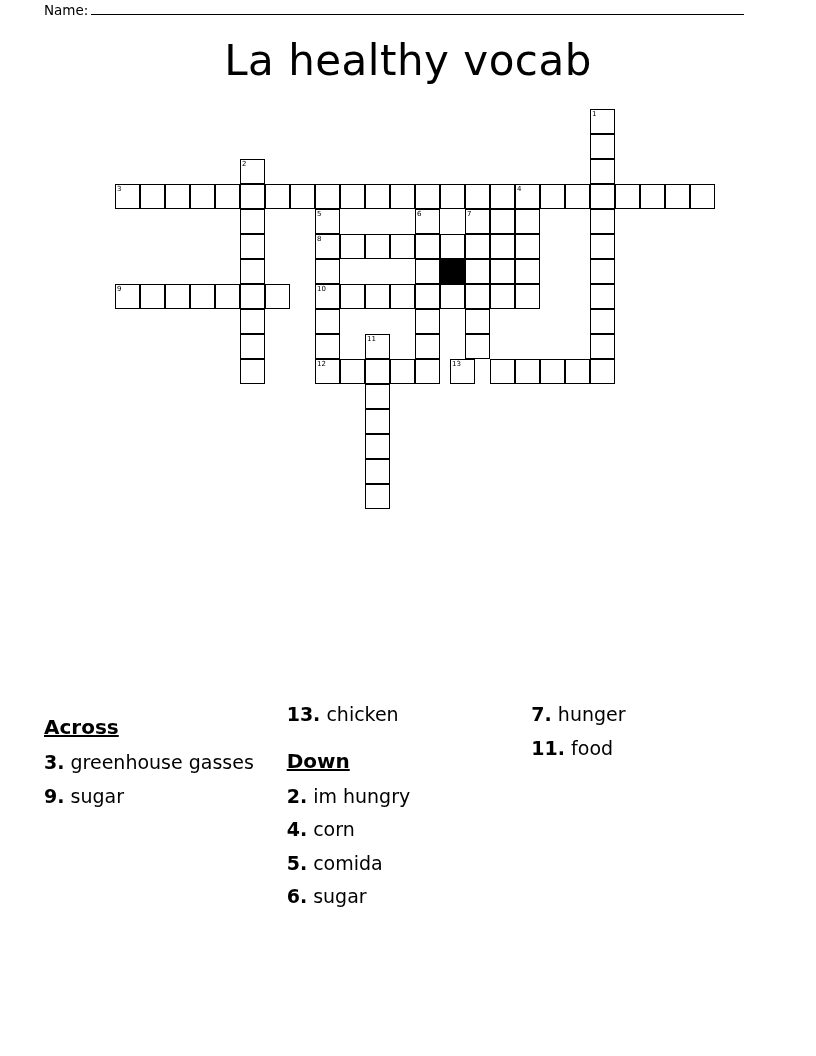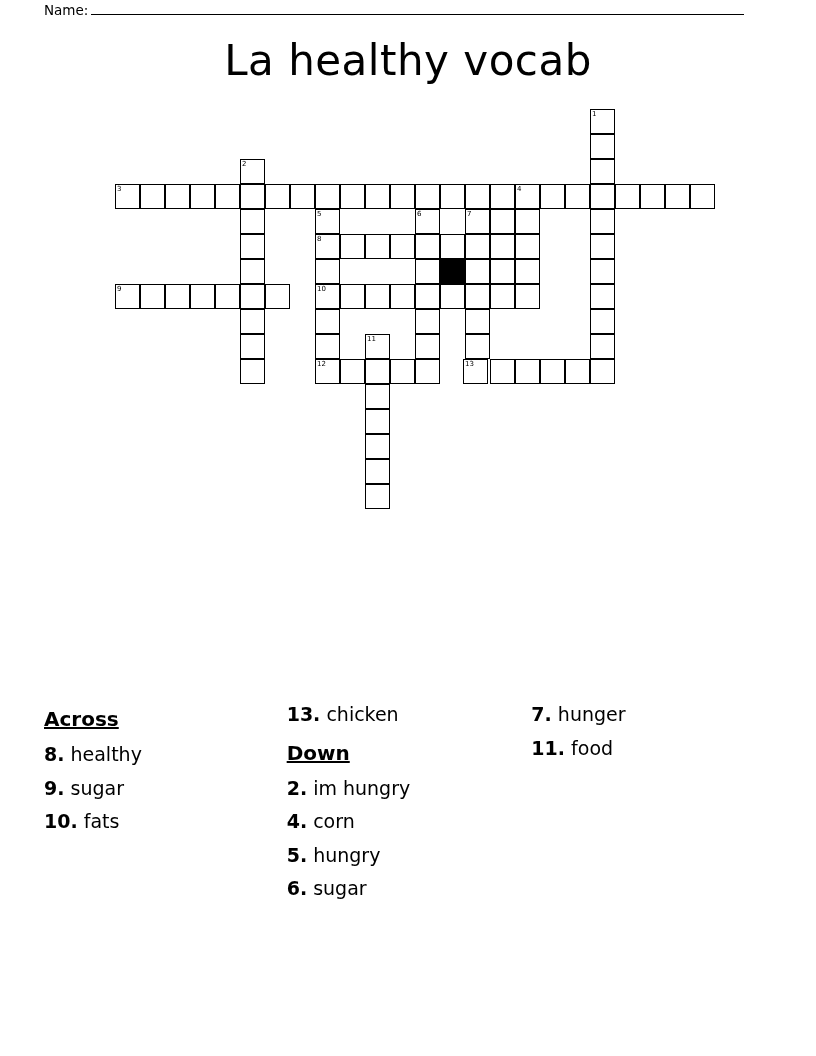--- a/index.html
+++ b/index.html
@@ -88,21 +88,21 @@
     font-size: 19px;
   }
   .clue-col {
     width: 243px;
   }
   .clue-col.c2 { width: 245px; }
   .clue-heading {
     font-weight: bold;
     text-decoration: underline;
     font-size: 20px;
-    margin: 4px 0 2px 0;
+    margin: 12px 0 2px 0;
     line-height: 34px;
   }
   .clue {
     line-height: 33.5px;
   }
   .clue b {
     font-weight: bold;
   }
 </style>
 </head>
@@ -221,69 +221,65 @@
     <div class="cell" style="left: 465px; top: 334px;"></div>
     <div class="cell" style="left: 590px; top: 334px;"></div>
     <div class="cell" style="left: 240px; top: 359px;"></div>
     <div class="cell" style="left: 315px; top: 359px;">
       <span class="num">12</span>
     </div>
     <div class="cell" style="left: 340px; top: 359px;"></div>
     <div class="cell" style="left: 365px; top: 359px;"></div>
     <div class="cell" style="left: 390px; top: 359px;"></div>
     <div class="cell" style="left: 415px; top: 359px;"></div>
-    <div class="cell" style="left: 463px; top: 359px; padding-left: 15px;">
+    <div class="cell" style="left: 450px; top: 359px; padding-left: 15px;">
       <span class="num">13</span>
     </div>
     <div class="cell" style="left: 490px; top: 359px;"></div>
     <div class="cell" style="left: 515px; top: 359px;"></div>
     <div class="cell" style="left: 540px; top: 359px;"></div>
     <div class="cell" style="left: 565px; top: 359px;"></div>
     <div class="cell" style="left: 590px; top: 359px;"></div>
     <div class="cell" style="left: 365px; top: 384px;"></div>
     <div class="cell" style="left: 365px; top: 409px;"></div>
     <div class="cell" style="left: 365px; top: 434px;"></div>
     <div class="cell" style="left: 365px; top: 459px;"></div>
     <div class="cell" style="left: 365px; top: 484px;"></div>
   </div>
 
 <div id="clues">
   <div class="clue-col c1">
     <div class="clue-heading">Across</div>
     <div class="clue">
-      <b>8.</b>
-      <span>healthy</span>
+      <b>3.</b>
+      <span>greenhouse gasses</span>
     </div>
     <div class="clue">
       <b>9.</b>
       <span>sugar</span>
     </div>
-    <div class="clue">
-      <b>10.</b>
-      <span>fats</span>
-    </div>
   </div>
 
   <div class="clue-col c2">
     <div class="clue">
       <b>13.</b>
       <span>chicken</span>
     </div>
     <div class="clue-heading">Down</div>
     <div class="clue">
       <b>2.</b>
       <span>im hungry</span>
     </div>
     <div class="clue">
       <b>4.</b>
       <span>corn</span>
     </div>
     <div class="clue">
       <b>5.</b>
-      <span>hungry</span>
+      <span>comida</span>
     </div>
     <div class="clue">
       <b>6.</b>
       <span>sugar</span>
     </div>
   </div>
 
   <div class="clue-col c3">
     <div class="clue">
       <b>7.</b>

